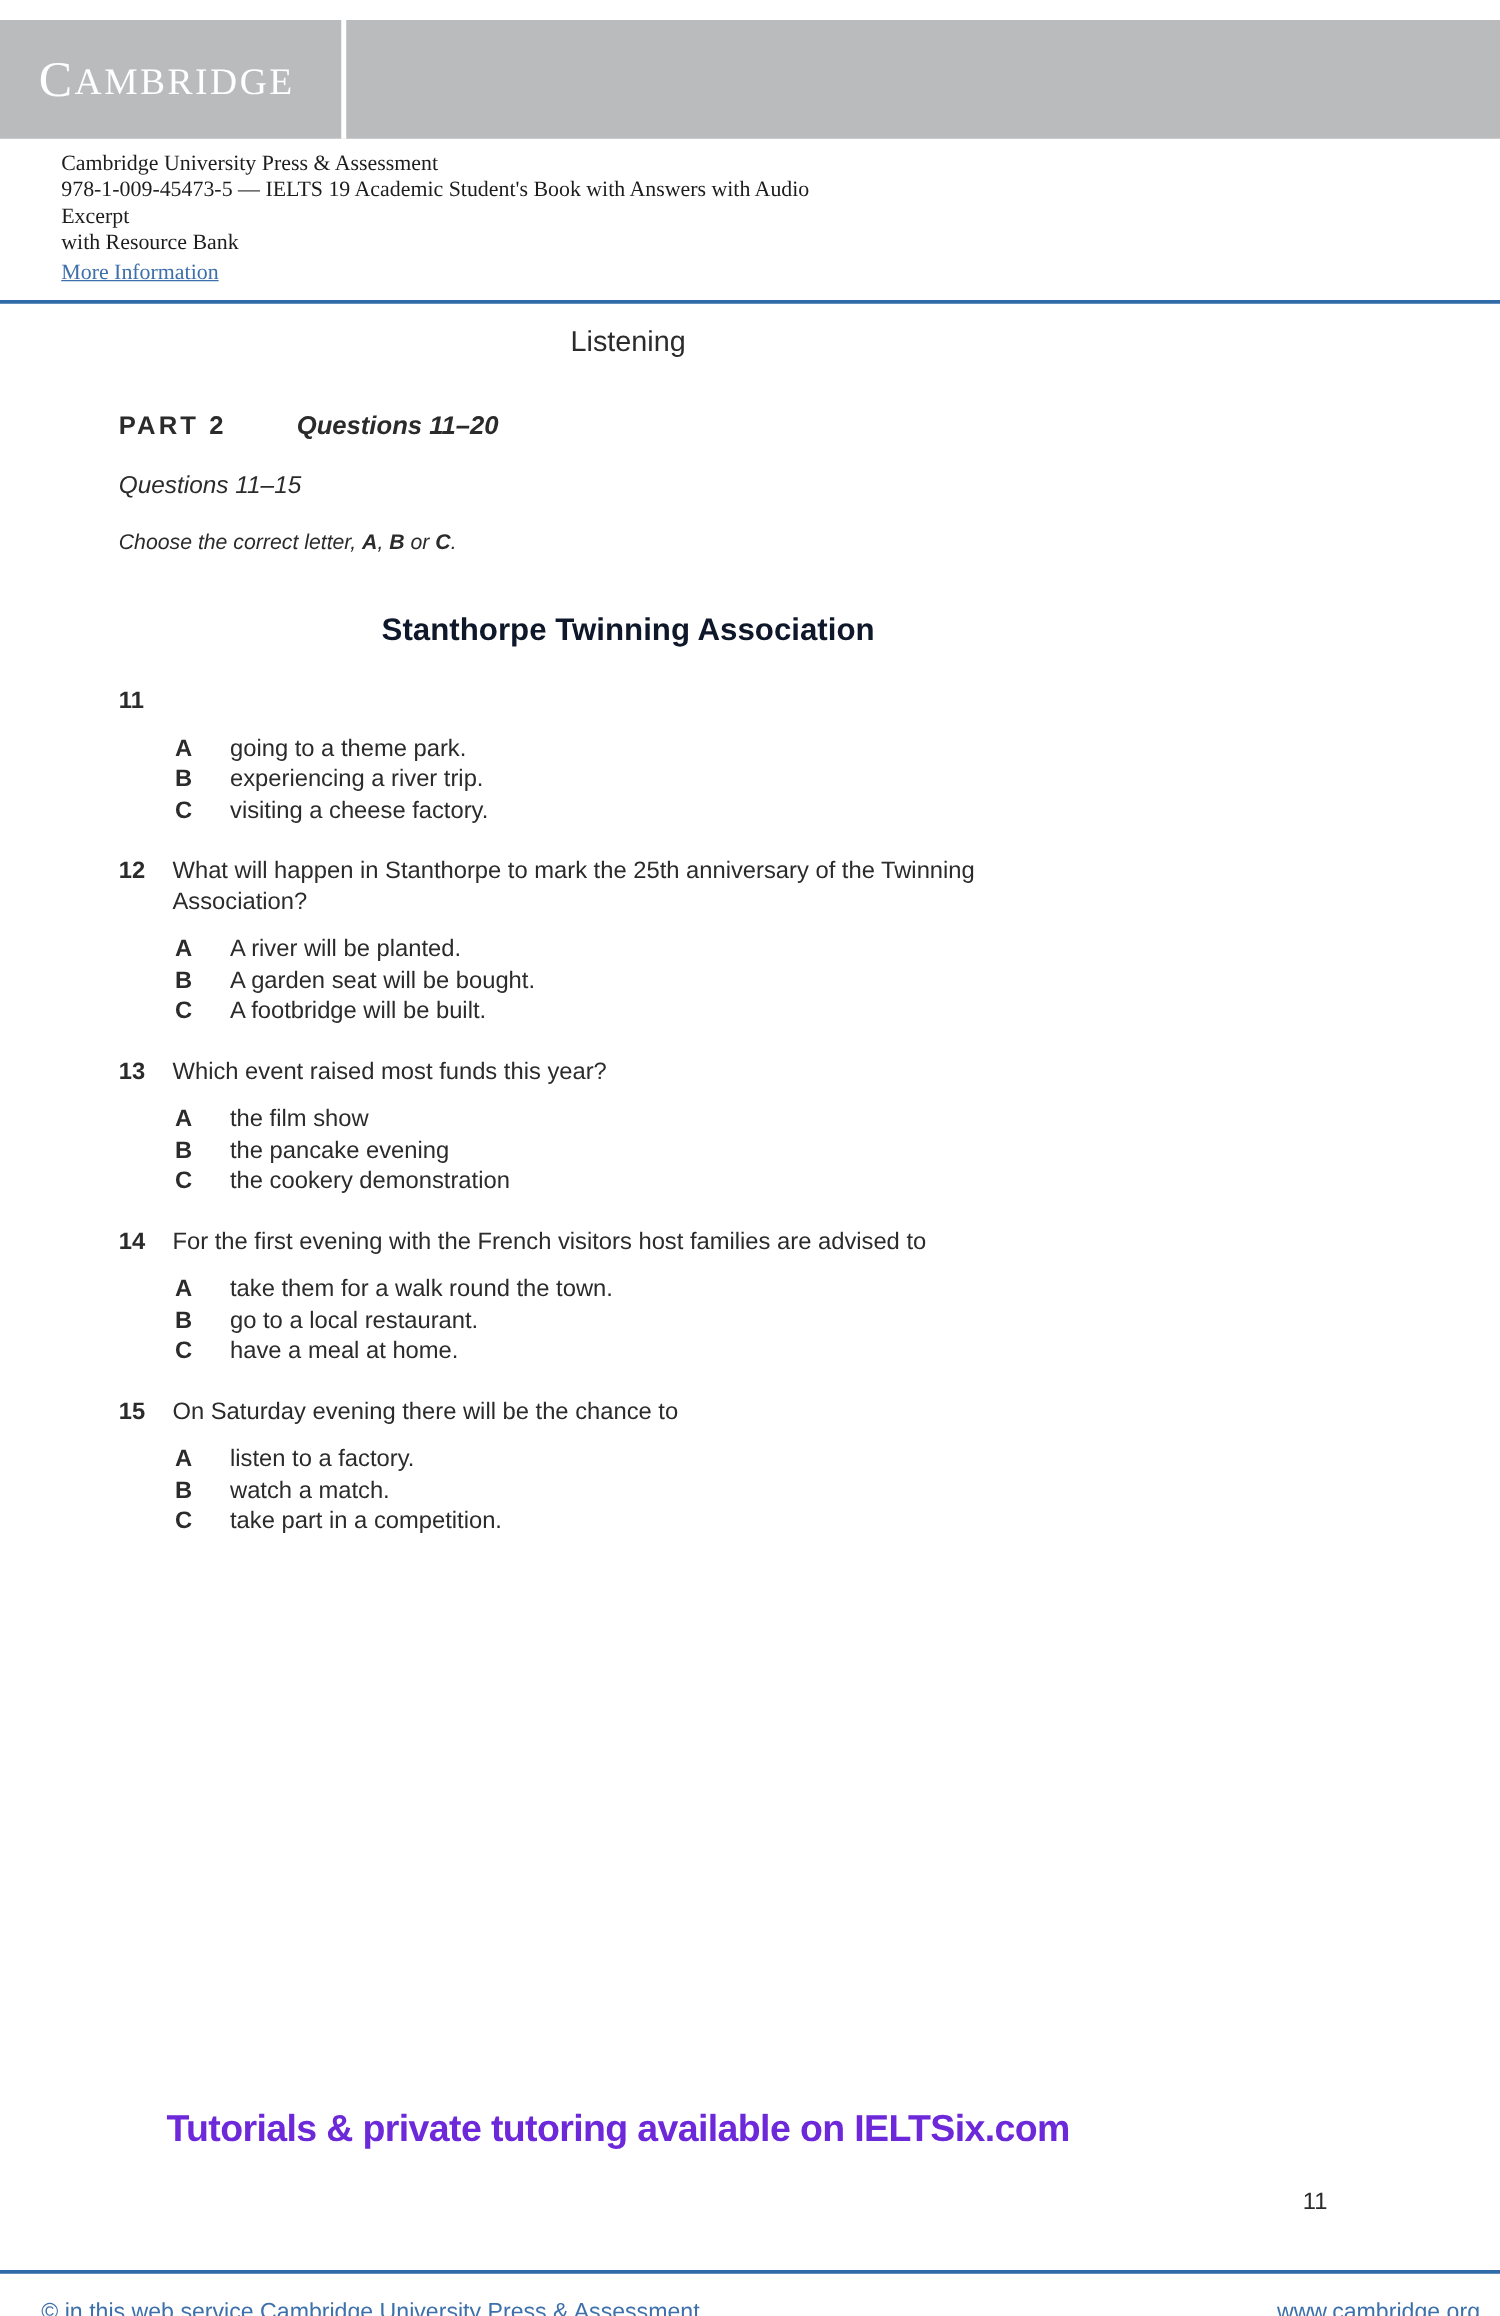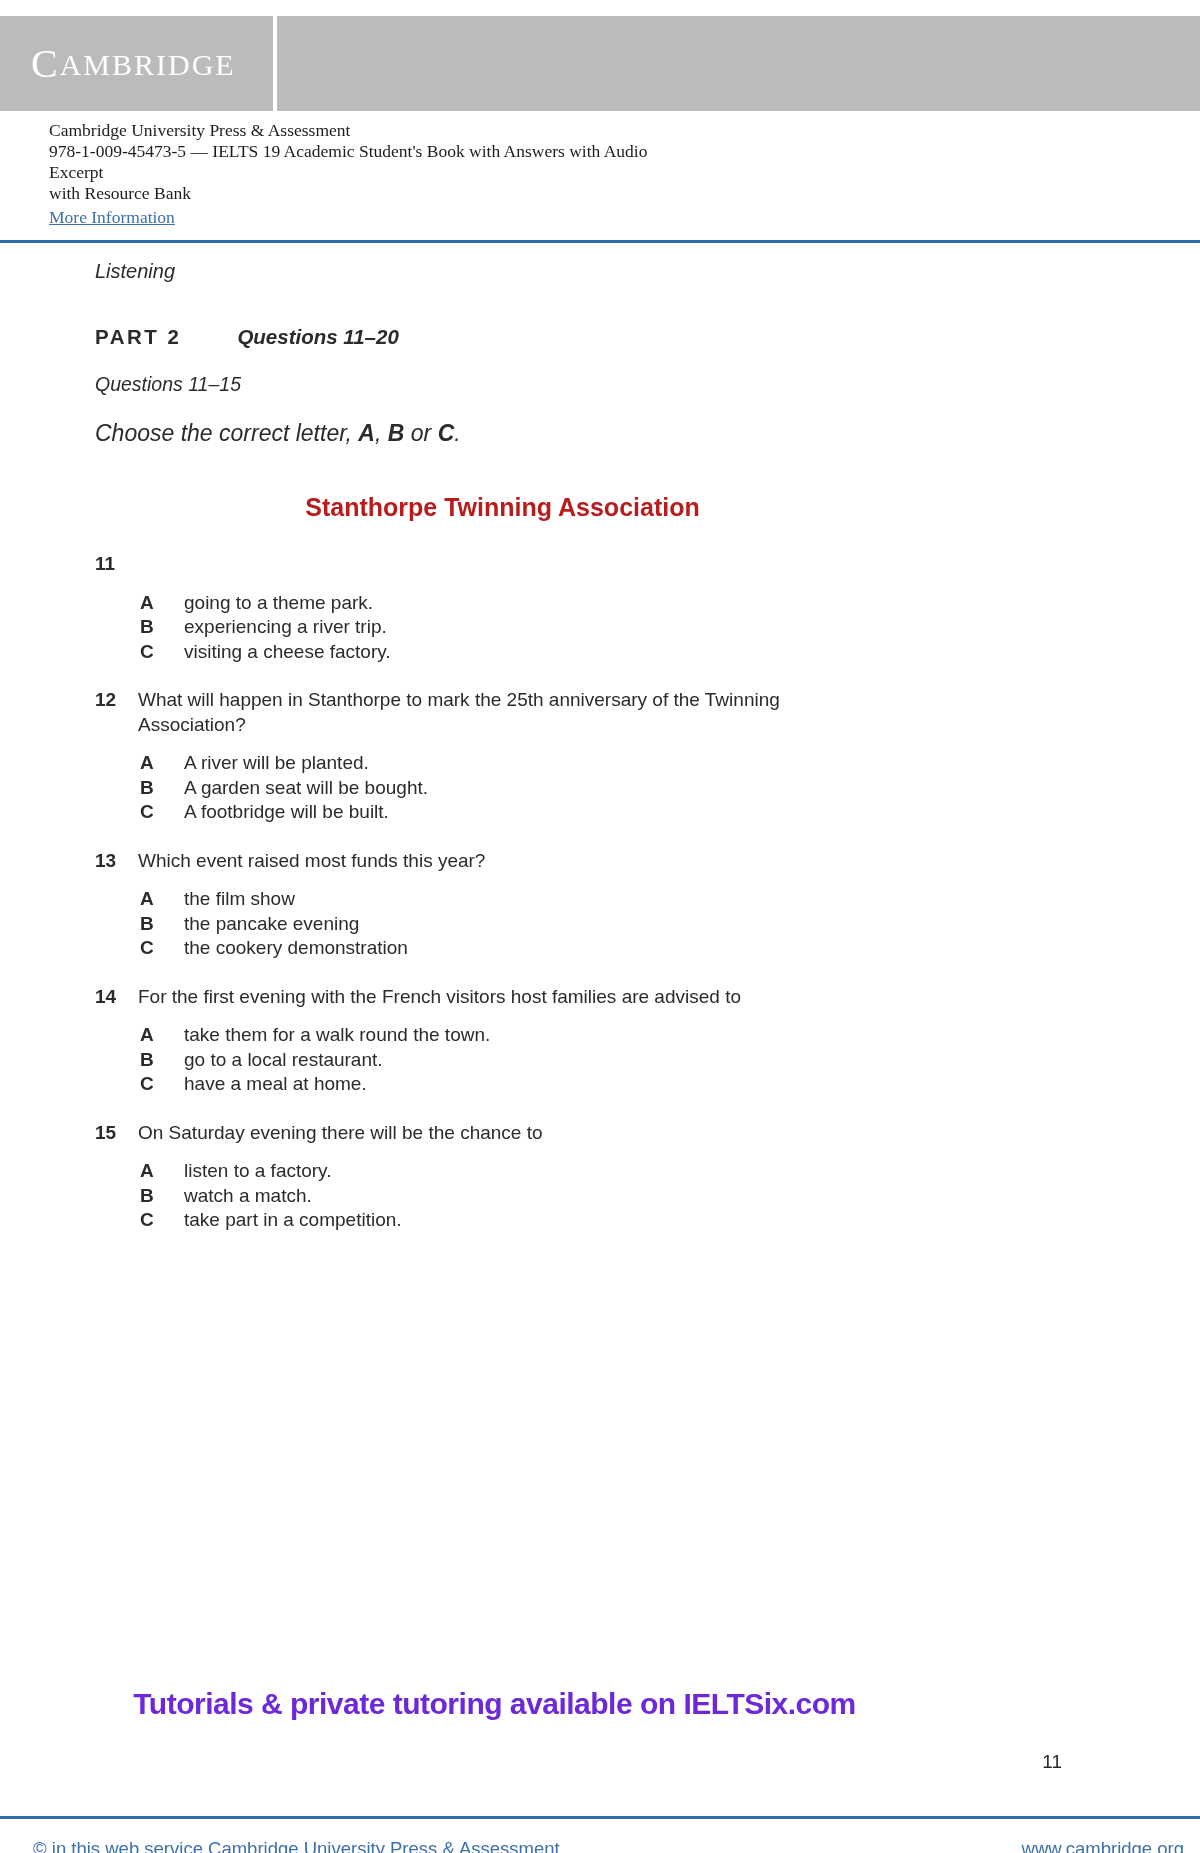--- a/index.html
+++ b/index.html
@@ -14,32 +14,32 @@
   .logo .big { font-size: 40px; vertical-align: -2px; }
 
   
   .pub { padding: 9px 0 0 49px; font-family: "Liberation Serif", serif; font-size: 17.5px; line-height: 21px; color: #1d1d1d; }
   .pub-line { white-space: nowrap; }
   .link-line { margin-top: 3px; }
   a.doclink { color: #3d70ab; text-decoration: underline; cursor: pointer; }
 
   .top-rule { border-top: 3px solid #2e6ba8; margin-top: 12px; }
 
-  .listening { margin: 17px 0 0 95px; width: 815px; text-align: left; font-style: italic; font-size: 20px; color: #2b2b2b; }
+  .listening { margin: 17px 0 0 95px; width: 815px; text-align: center; font-size: 23px; color: #2b2b2b; }
 
   .content { margin-left: 95px; width: 815px; color: #2b2b2b; }
   .part-heading { margin-top: 42px; font-size: 20.5px; font-weight: bold; }
   .part-label { letter-spacing: 2.5px; margin-right: 56px; }
   .part-range { font-style: italic; }
   .subheading { margin-top: 24px; font-style: italic; font-size: 19.5px; }
-  .instruction { margin-top: 24px; font-style: italic; font-size: 23px; }
+  .instruction { margin-top: 24px; font-style: italic; font-size: 17px; }
   .instruction .b { font-weight: bold; }
   .seg { white-space: pre; }
 
-  .quiz-title { margin-top: 46px; text-align: center; font-weight: bold; font-size: 25px; color: #b91c1c; }
+  .quiz-title { margin-top: 46px; text-align: center; font-weight: bold; font-size: 25px; color: #0f172a; }
 
   .questions { margin-top: 30px; }
   .question { margin-bottom: 24px; }
   .qrow { display: flex; font-size: 19px; line-height: 24.5px; }
   .qnum { width: 43px; font-weight: bold; flex-shrink: 0; }
   .qtext { width: 680px; }
   .opts { margin: 14px 0 0 45px; font-size: 19px; line-height: 24.5px; }
   .optrow { display: flex; }
   .optletter { width: 44px; font-weight: bold; flex-shrink: 0; }
 

